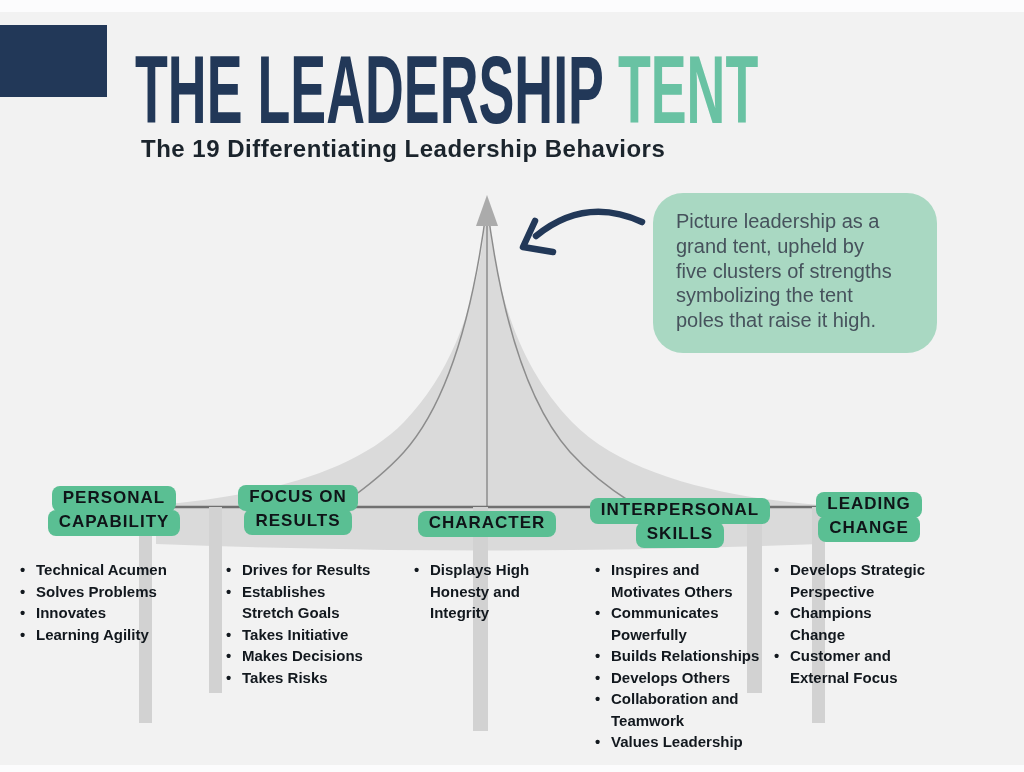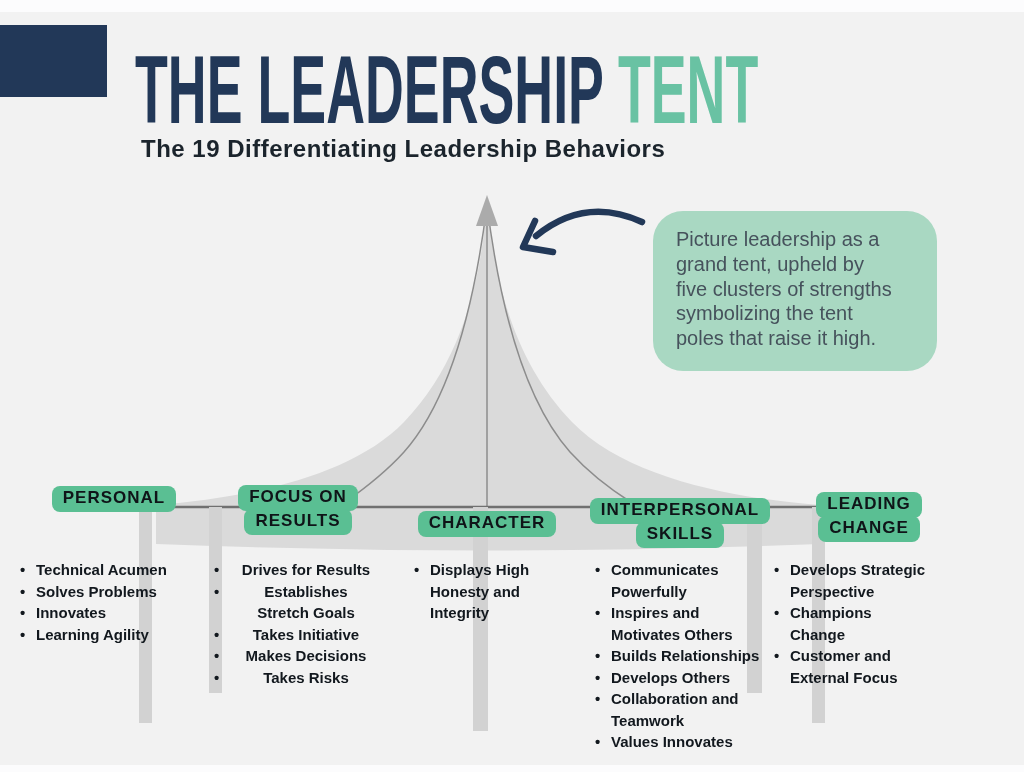--- a/index.html
+++ b/index.html
@@ -26,40 +26,40 @@
     letter-spacing:0.5px;color:var(--subtitle);white-space:nowrap;}
 
   .tent-svg{position:absolute;left:0;top:0;width:1024px;height:772px;z-index:1;}
   .tent-canopy{fill:var(--tent_gray);}
   .tent-seam{stroke:var(--seam_gray);stroke-width:1.5;fill:none;}
   .tent-eave{stroke:var(--eave_gray);stroke-width:2.5;}
   .tent-pole{fill:var(--pole_gray);}
   .tent-finial{fill:var(--finial_gray);}
   .arrow{stroke:var(--navy);stroke-width:6.5;fill:none;stroke-linecap:round;stroke-linejoin:round;}
 
-  .callout{position:absolute;left:653px;top:211px;width:284px;height:160px;background:var(--callout_bg);
+  .callout{position:absolute;left:653px;top:193px;width:284px;height:160px;background:var(--callout_bg);
     border-radius:30px;z-index:2;padding:16px 18px 12px 23px;}
   .callout p{font-size:20px;line-height:24.8px;color:var(--callout_text);white-space:pre-line;}
 
   .badge{position:absolute;display:flex;flex-direction:column;align-items:center;z-index:3;}
   .badge-line{display:inline-block;background:var(--badge_green);color:var(--badge_text);
     font-size:17px;line-height:1.18;font-weight:700;letter-spacing:1px;padding:2px 11px 4px;
     border-radius:8px;white-space:nowrap;margin-top:-2px;}
   .badge.b1{left:44px;top:488px;width:140px;}
   .badge.b2{left:239px;top:487px;width:118px;}
   .badge.b3{left:415px;top:513px;width:144px;}
   .badge.b4{left:582px;top:500px;width:196px;justify-content:space-between;}
   .badge.b5{left:814px;top:494px;width:110px;align-items:center;}
 
   ul.col{position:absolute;top:559px;list-style:none;z-index:3;}
   ul.col li{position:relative;padding-left:18px;font-size:15px;line-height:21.5px;font-weight:700;
     color:var(--bullet_text);white-space:pre-line;}
   ul.col li::before{content:"\2022";position:absolute;left:2px;top:0;}
   ul.c1{left:18px;width:192px;}
-  ul.c2{left:212px;width:170px;text-align:center;}
+  ul.c2{left:224px;width:170px;}
   ul.c3{left:412px;width:155px;}
   ul.c4{left:593px;width:188px;}
   ul.c5{left:772px;width:182px;}
 </style>
 </head>
 <body>
 
 <div class="stage">
 
   <div class="strip top"></div>
@@ -107,20 +107,21 @@
   <div class="callout">
     <p>Picture leadership as a
 grand tent, upheld by
 five clusters of strengths
 symbolizing the tent
 poles that raise it high.</p>
   </div>
 
   <div class="badge b1">
       <span class="badge-line">PERSONAL</span>
+      <span class="badge-line">CAPABILITY</span>
     </div>
   <div class="badge b3">
       <span class="badge-line">CHARACTER</span>
     </div>
   <div class="badge b2">
       <span class="badge-line">FOCUS ON</span>
       <span class="badge-line">RESULTS</span>
     </div>
   <div class="badge b4">
       <span class="badge-line">INTERPERSONAL</span>
@@ -144,29 +145,29 @@
       <li>Takes Initiative</li>
       <li>Makes Decisions</li>
       <li>Takes Risks</li>
     </ul>
   <ul class="col c3">
       <li>Displays High
 Honesty and
 Integrity</li>
     </ul>
   <ul class="col c4">
+      <li>Inspires and
+Motivates Others</li>
       <li>Communicates
 Powerfully</li>
-      <li>Inspires and
-Motivates Others</li>
       <li>Builds Relationships</li>
       <li>Develops Others</li>
       <li>Collaboration and
 Teamwork</li>
-      <li>Values Innovates</li>
+      <li>Values Leadership</li>
     </ul>
   <ul class="col c5">
       <li>Develops Strategic
 Perspective</li>
       <li>Champions
 Change</li>
       <li>Customer and
 External Focus</li>
     </ul>
 

